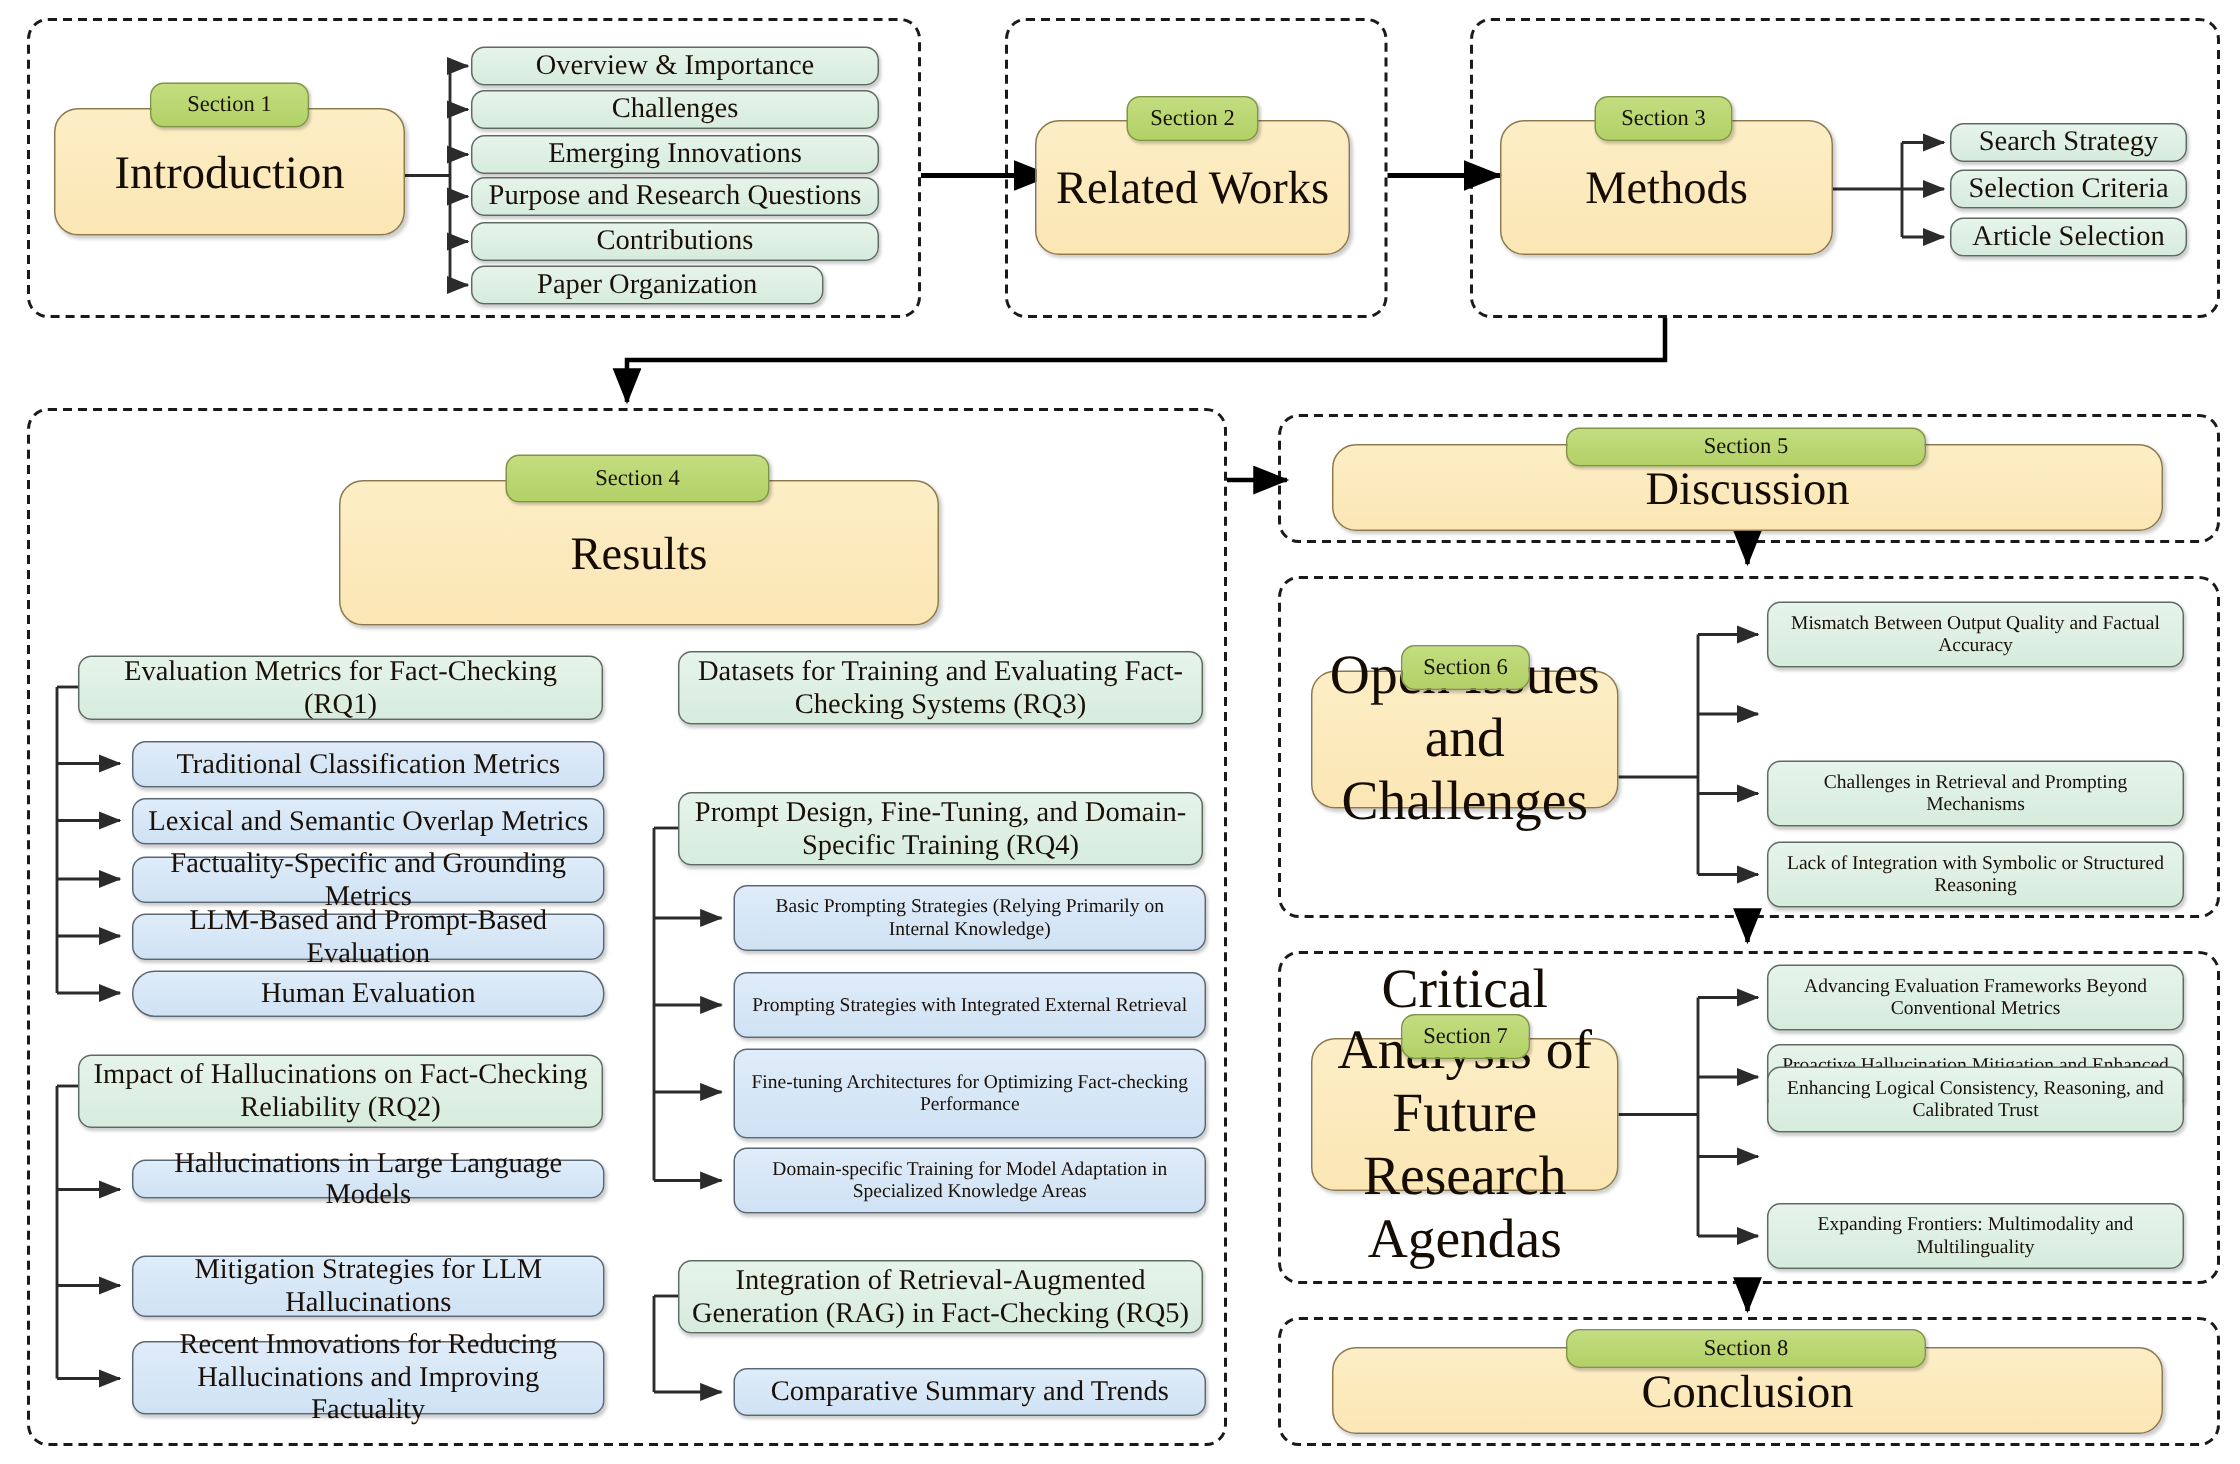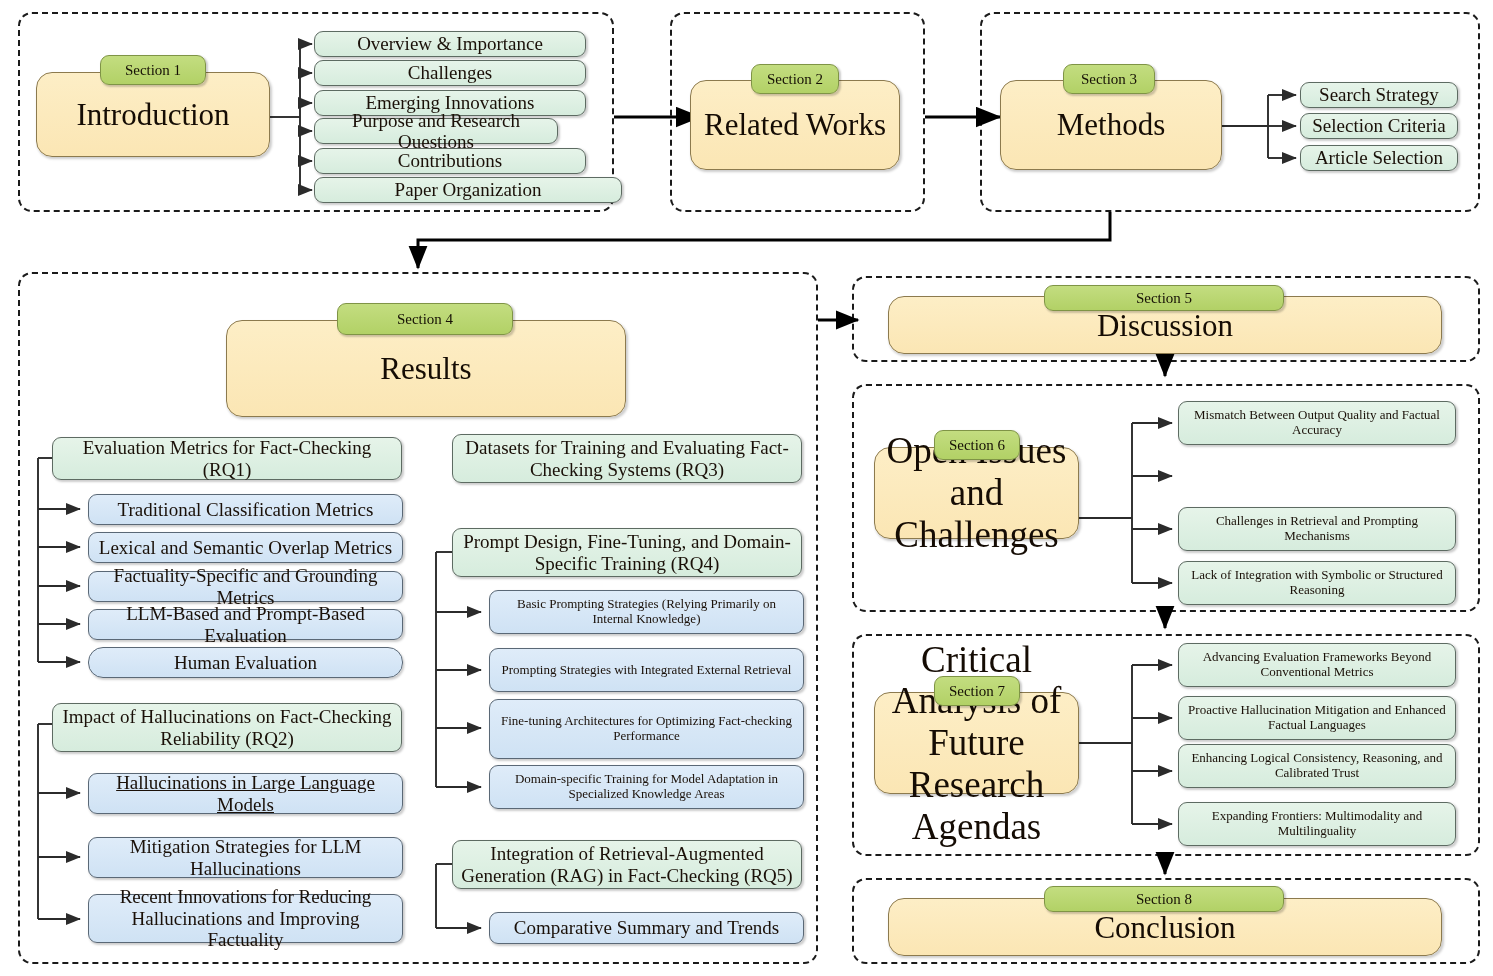--- a/index.html
+++ b/index.html
@@ -183,23 +183,23 @@
   </svg>
 
   <div class="group" style="left:18px; top:12px; width:596px; height:200px;"></div>
 
   <div class="node sec-tab" style="left:100px; top:55px; width:106px; height:30px;">Section 1</div>
   <div class="node sec-main" style="left:36px; top:72px; width:234px; height:85px;">Introduction</div>
 
   <div class="node leaf-green" style="left:314px; top:31px; width:272px; height:26px;">Overview &amp; Importance</div>
   <div class="node leaf-green" style="left:314px; top:60px; width:272px; height:26px;">Challenges</div>
   <div class="node leaf-green" style="left:314px; top:90px; width:272px; height:26px;">Emerging Innovations</div>
-  <div class="node leaf-green" style="left:314px; top:118px; width:244px; height:26px;">Purpose and Research Questions</div>
+  <div class="node leaf-green" style="left:314px; top:118px; width:272px; height:26px;">Purpose and Research Questions</div>
   <div class="node leaf-green" style="left:314px; top:148px; width:272px; height:26px;">Contributions</div>
-  <div class="node leaf-green" style="left:314px; top:177px; width:308px; height:26px;">Paper Organization</div>
+  <div class="node leaf-green" style="left:314px; top:177px; width:235px; height:26px;">Paper Organization</div>
 
   <div class="group" style="left:670px; top:12px; width:255px; height:200px;"></div>
 
   <div class="node sec-tab" style="left:751px; top:64px; width:88px; height:30px;">Section 2</div>
   <div class="node sec-main" style="left:690px; top:80px; width:210px; height:90px;">Related Works</div>
 
   <div class="group" style="left:980px; top:12px; width:500px; height:200px;"></div>
 
   <div class="node sec-tab" style="left:1063px; top:64px; width:92px; height:30px;">Section 3</div>
   <div class="node sec-main" style="left:1000px; top:80px; width:222px; height:90px;">Methods</div>
@@ -214,21 +214,21 @@
   <div class="node sec-main" style="left:226px; top:320px; width:400px; height:97px;">Results</div>
 
   <div class="node leaf-green" style="left:52px; top:437px; width:350px; height:43px;">Evaluation Metrics for Fact-Checking (RQ1)</div>
   <div class="node leaf-blue" style="left:88px; top:494px; width:315px; height:31px;">Traditional Classification Metrics</div>
   <div class="node leaf-blue" style="left:88px; top:532px; width:315px; height:31px;">Lexical and Semantic Overlap Metrics</div>
   <div class="node leaf-blue" style="left:88px; top:571px; width:315px; height:31px;">Factuality-Specific and Grounding Metrics</div>
   <div class="node leaf-blue" style="left:88px; top:609px; width:315px; height:31px;">LLM-Based and Prompt-Based Evaluation</div>
   <div class="node leaf-blue" style="left:88px; top:647px; width:315px; height:31px;border-radius:15px;">Human Evaluation</div>
 
   <div class="node leaf-green" style="left:52px; top:703px; width:350px; height:49px;">Impact of Hallucinations on Fact-Checking Reliability (RQ2)</div>
-  <div class="node leaf-blue" style="left:88px; top:773px; width:315px; height:41px;text-decoration:underline;">Hallucinations in Large Language Models</div>
+  <div class="node leaf-blue" style="left:88px; top:773px; width:315px; height:26px;">Hallucinations in Large Language Models</div>
   <div class="node leaf-blue" style="left:88px; top:837px; width:315px; height:41px;">Mitigation Strategies for LLM Hallucinations</div>
   <div class="node leaf-blue" style="left:88px; top:894px; width:315px; height:49px;">Recent Innovations for Reducing Hallucinations and Improving Factuality</div>
 
   <div class="node leaf-green" style="left:452px; top:434px; width:350px; height:49px;">Datasets for Training and Evaluating Fact-Checking Systems (RQ3)</div>
 
   <div class="node leaf-green" style="left:452px; top:528px; width:350px; height:49px;">Prompt Design, Fine-Tuning, and Domain-Specific Training (RQ4)</div>
   <div class="node leaf-blue sm" style="left:489px; top:590px; width:315px; height:44px;">Basic Prompting Strategies (Relying Primarily on Internal Knowledge)</div>
   <div class="node leaf-blue sm" style="left:489px; top:648px; width:315px; height:44px;">Prompting Strategies with Integrated External Retrieval</div>
   <div class="node leaf-blue sm" style="left:489px; top:699px; width:315px; height:60px;">Fine-tuning Architectures for Optimizing Fact-checking Performance</div>
   <div class="node leaf-blue sm" style="left:489px; top:765px; width:315px; height:44px;">Domain-specific Training for Model Adaptation in Specialized Knowledge Areas</div>
@@ -250,21 +250,21 @@
   <div class="node leaf-green sm" style="left:1178px; top:507px; width:278px; height:44px;">Challenges in Retrieval and Prompting Mechanisms</div>
   <div class="node leaf-green sm" style="left:1178px; top:561px; width:278px; height:44px;">Lack of Integration with Symbolic or Structured Reasoning</div>
 
   <div class="group" style="left:852px; top:634px; width:628px; height:222px;"></div>
 
   <div class="node sec-tab" style="left:934px; top:676px; width:86px; height:30px;">Section 7</div>
   <div class="node sec-main smaller" style="left:874px; top:692px; width:205px; height:102px;">Critical Analysis of Future Research Agendas</div>
 
   <div class="node leaf-green sm" style="left:1178px; top:643px; width:278px; height:44px;">Advancing Evaluation Frameworks Beyond Conventional Metrics</div>
   <div class="node leaf-green sm" style="left:1178px; top:696px; width:278px; height:44px;">Proactive Hallucination Mitigation and Enhanced Factual Languages</div>
-  <div class="node leaf-green sm" style="left:1178px; top:744px; width:278px; height:44px;">Enhancing Logical Consistency, Reasoning, and Calibrated Trust</div>
+  <div class="node leaf-green sm" style="left:1178px; top:711px; width:278px; height:44px;">Enhancing Logical Consistency, Reasoning, and Calibrated Trust</div>
   <div class="node leaf-green sm" style="left:1178px; top:802px; width:278px; height:44px;">Expanding Frontiers: Multimodality and Multilinguality</div>
 
   <div class="group" style="left:852px; top:878px; width:628px; height:86px;"></div>
 
   <div class="node sec-tab" style="left:1044px; top:886px; width:240px; height:25px;">Section 8</div>
   <div class="node sec-main" style="left:888px; top:898px; width:554px; height:58px;">Conclusion</div>
 
 </div>
 
 </body></html>

